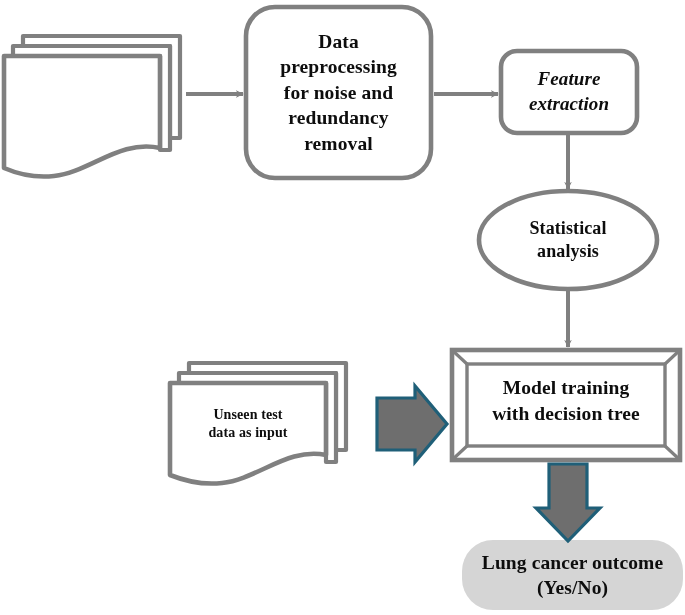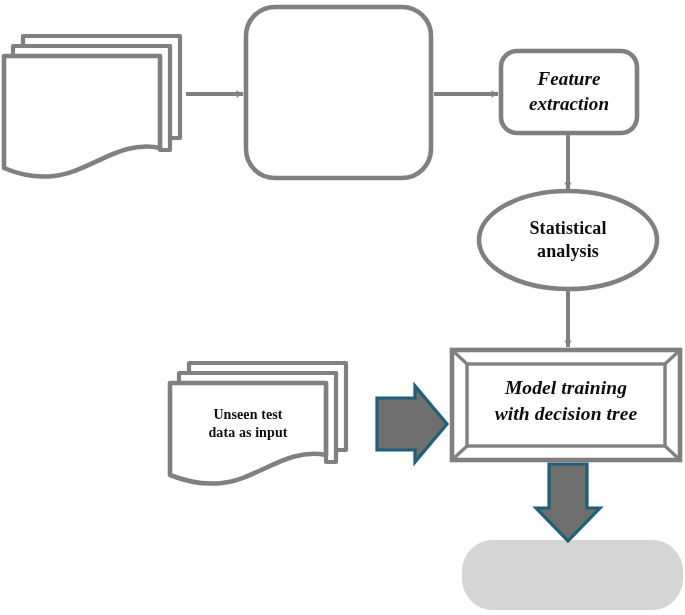--- a/index.html
+++ b/index.html
@@ -73,27 +73,34 @@
     <line x1="568" y1="135" x2="568" y2="189" stroke="#808080" stroke-width="4" marker-end="url(#thinhead)"></line>
 
     <line x1="568" y1="291" x2="568" y2="347" stroke="#808080" stroke-width="4" marker-end="url(#thinhead)"></line>
 
     <path d="M377,398 L415,398 L415,386 L447,424 L415,462 L415,450 L377,450 Z" fill="#6e6e6e" stroke="#1f5f78" stroke-width="3.2" stroke-linejoin="miter"></path>
 
     <path d="M549,464 L587,464 L587,508 L600,508 L568,541 L536,508 L549,508 Z" fill="#6e6e6e" stroke="#1f5f78" stroke-width="3.2" stroke-linejoin="miter"></path>
   </svg>
 
 
+  <div class="node-text" style="left:246px;top:7px;width:185px;height:171px;font-size:19.5px;">Data
+preprocessing
+for noise and
+redundancy
+removal</div>
 
   <div class="node-text" style="left:501px;top:51px;width:136px;height:82px;font-size:19px;font-style:italic;">Feature
 extraction</div>
 
   <div class="node-text" style="left:479px;top:191px;width:178px;height:98px;font-size:18px;">Statistical
 analysis</div>
 
   <div class="node-text" style="left:170px;top:383px;width:156px;height:82px;font-size:14px;">Unseen test
 data as input</div>
 
-  <div class="node-text" style="left:467px;top:364px;width:198px;height:73px;font-size:19.5px;font-style:italic;">Model training
+  <div class="node-text" style="left:467px;top:364px;width:198px;height:73px;font-size:19.5px;">Model training
 with decision tree</div>
 
+  <div class="node-text" style="left:462px;top:540px;width:221px;height:70px;font-size:19.5px;">Lung cancer outcome
+(Yes/No)</div>
 
 </div>
 
 </body></html>

